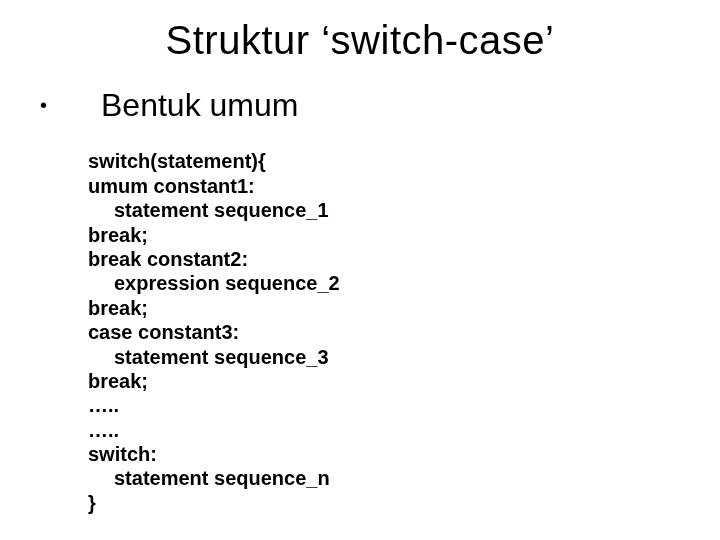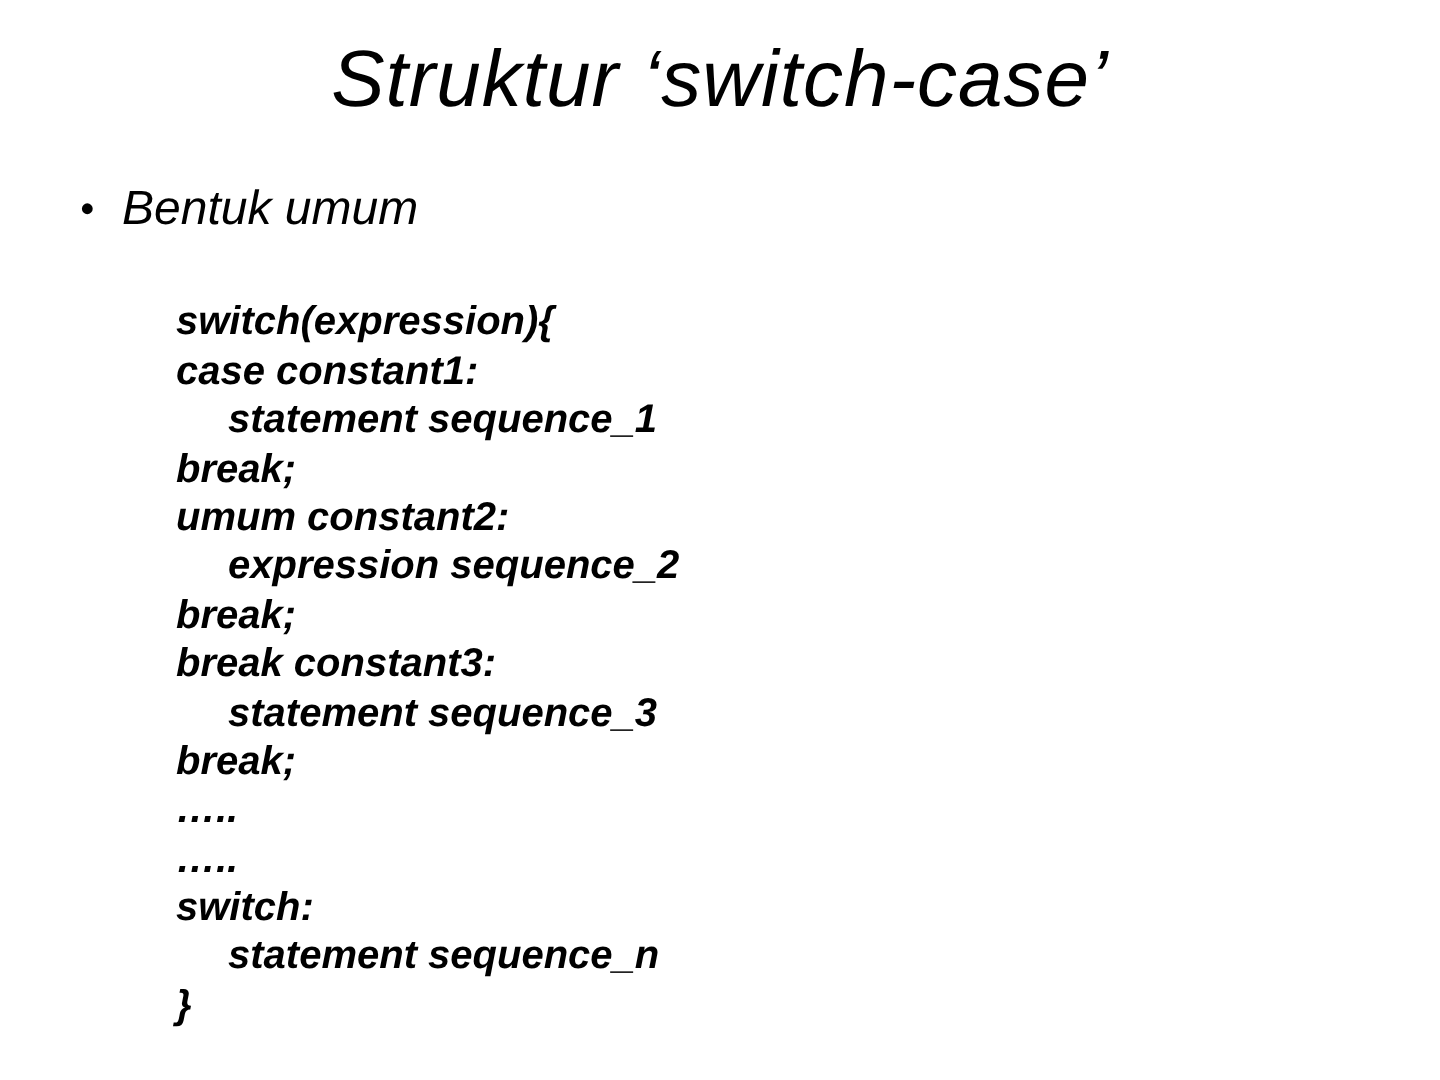--- a/index.html
+++ b/index.html
@@ -10,43 +10,43 @@
     background: #ffffff;
     font-family: Arial, Helvetica, sans-serif;
     color: #000000;
   }
   .slide {
     position: relative;
     width: 720px;
     height: 540px;
     box-sizing: border-box;
     padding: 18px 50px 20px 50px;
-    font-style: italic;
   }
   .title {
     text-align: center;
     font-size: 40px;
     font-weight: 400;
     margin: 0 0 28px 0;
     letter-spacing: 0.5px;
   }
   .bullet-row {
     display: flex;
     align-items: flex-start;
     margin-left: -10px;
   }
   .bullet-dot {
     font-size: 20px;
     line-height: 28px;
     margin-right: 14px;
     margin-left: 0;
   }
   .bullet-text {
-    font-size: 24px;
+    font-size: 32px;
     line-height: 28px;
+    margin-left: 40px;
   }
   .code-block {
     margin-left: 38px;
     margin-top: 6px;
     font-family: Arial, Helvetica, sans-serif;
     font-size: 20px;
     font-weight: bold;
     line-height: 1.22;
     white-space: pre;
   }
@@ -60,28 +60,28 @@
 <div class="slide">
 
   <h1 class="title">Struktur ‘switch-case’</h1>
 
   <div class="bullet-row">
     <span class="bullet-dot">•</span>
     <span class="bullet-text">Bentuk umum</span>
   </div>
 
   <div class="code-block">
-<span>switch(expression){</span>
-<span>case constant1:</span>
+<span>switch(statement){</span>
+<span>umum constant1:</span>
 <span class="indent">statement sequence_1</span>
 <span>break;</span>
-<span>umum constant2:</span>
+<span>break constant2:</span>
 <span class="indent">expression sequence_2</span>
 <span>break;</span>
-<span>break constant3:</span>
+<span>case constant3:</span>
 <span class="indent">statement sequence_3</span>
 <span>break;</span>
 <span>…..</span>
 <span>…..</span>
 <span>switch:</span>
 <span class="indent">statement sequence_n</span>
 <span>}</span>
   </div>
 
 </div>

